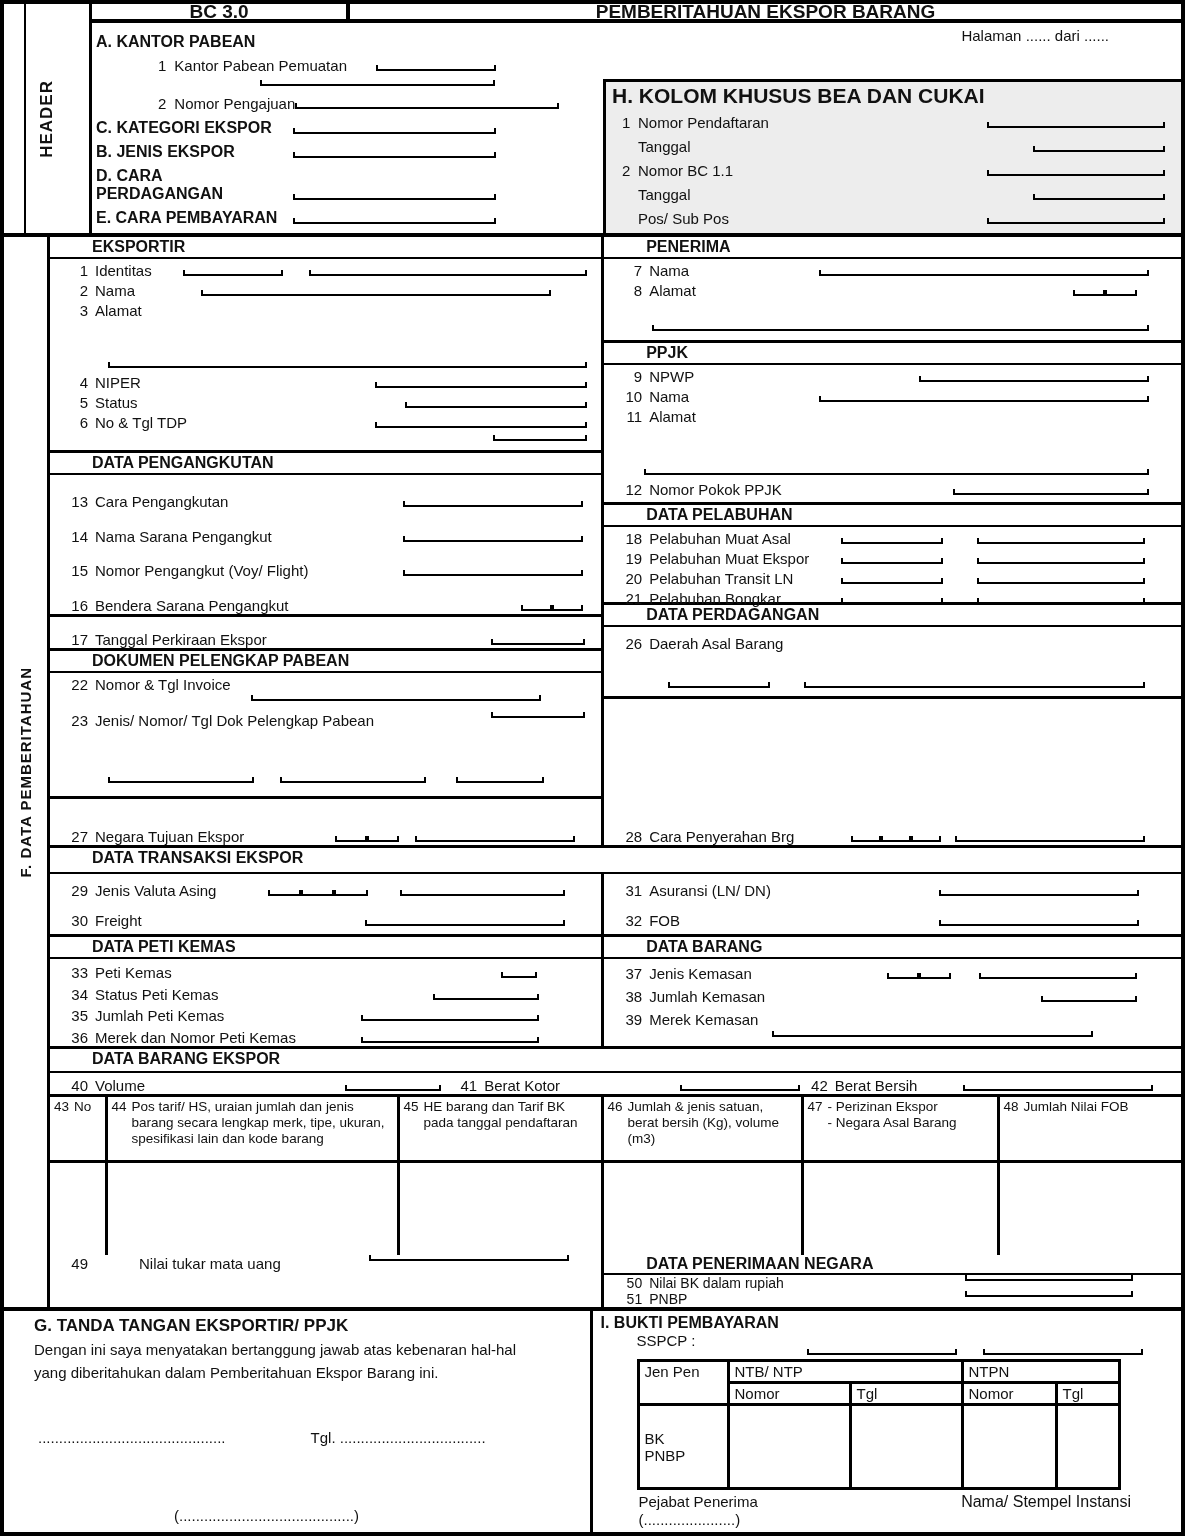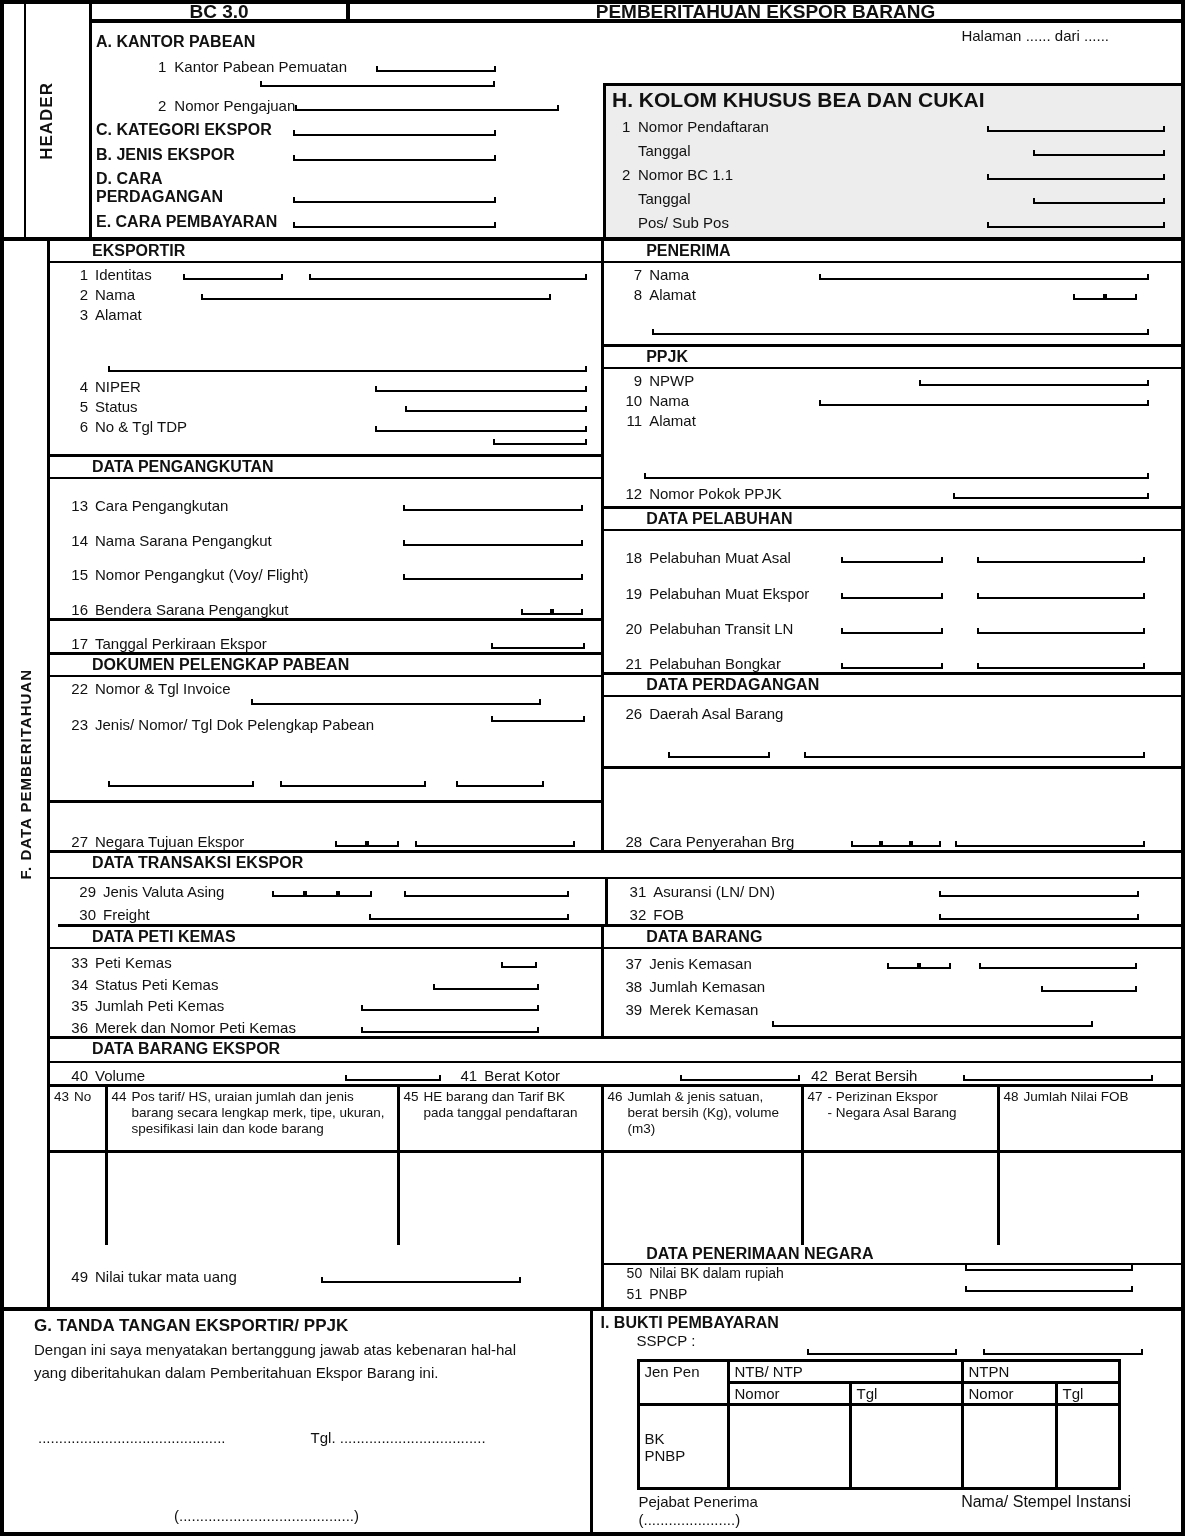--- a/index.html
+++ b/index.html
@@ -55,21 +55,21 @@
   .sec { border-bottom: 3px solid #000; display: flex; flex-direction: column; }
   .sec:last-child { border-bottom: none; flex: 1; }
   .sec-title { font-weight: bold; font-size: 16px; padding: 1px 8px 1px 42px; border-bottom: 2px solid #000; }
   .frow { display: flex; align-items: flex-end; font-size: 15px; padding: 3px 0 0 0; }
   .fno { width: 38px; flex-shrink: 0; text-align: right; margin-right: 7px; }
   .flabel { white-space: nowrap; }
   .ulrow { display: flex; align-items: flex-end; }
   .grow { flex: 1; }
 
   .trans-head { height: 26px; border-bottom: 2px solid #000; }
-  .trans-body { height: 48px; display: flex; border-bottom: 3px solid #000; margin-left: 8px; }
+  .trans-body { height: 64px; display: flex; border-bottom: 3px solid #000; }
   .half-l { width: 49%; border-right: 3px solid #000; display: flex; flex-direction: column; justify-content: space-around; }
   .half-r { flex: 1; display: flex; flex-direction: column; justify-content: space-around; }
   .pk-row { height: 112px; display: flex; border-bottom: 3px solid #000; }
   .pk-row .sec { border-bottom: none; flex: 1; }
   .pk-left { width: 49%; border-right: 3px solid #000; display: flex; }
   .pk-right { flex: 1; display: flex; }
 
   .bar-head { height: 24px; border-bottom: 2px solid #000; font-weight: bold; font-size: 16px; padding: 1px 8px 0 42px; }
   .vol-row { height: 24px; display: flex; align-items: flex-end; border-bottom: 3px solid #000; font-size: 15px; }
   .vol-cell { display: flex; align-items: flex-end; }
@@ -78,21 +78,21 @@
   table.goods th, table.goods td { border: 3px solid #000; padding: 2px 4px; vertical-align: top; }
   table.goods th:first-child, table.goods td:first-child { border-left: none; }
   table.goods th:last-child, table.goods td:last-child { border-right: none; }
   table.goods thead th { border-top: none; height: 64px; font-weight: normal; font-size: 13.5px; text-align: left; line-height: 1.18; }
   table.goods tbody td { border-bottom: none; height: 94px; }
   .thc { display: flex; gap: 5px; }
   .thc .cno { flex-shrink: 0; }
   .pre { white-space: pre-line; }
 
   .bot-row { flex: 1; display: flex; }
-  .b49 { width: 49%; border-right: 3px solid #000; display: flex; align-items: center; font-size: 15px; }
+  .b49 { width: 49%; border-right: 3px solid #000; display: flex; font-size: 15px; gap: 44px; }
   .pen-sec { flex: 1; display: flex; flex-direction: column; }
   .pen-title { font-weight: bold; font-size: 16px; padding: 0 8px 0 42px; border-bottom: 2px solid #000; }
   .pen-row { flex: 1; display: flex; align-items: flex-start; font-size: 14px; }
 
   .g-col { width: 50%; border-right: 3px solid #000; padding: 5px 10px 6px 30px;
     display: flex; flex-direction: column; font-size: 15px; }
   .g-title { font-weight: bold; font-size: 17px; }
   .g-decl { margin-top: 2px; line-height: 1.55; max-width: 505px; }
   .g-sign-row { display: flex; gap: 85px; margin-top: 44px; margin-left: 4px; }
   .g-paren { margin-top: auto; margin-left: 140px; padding-bottom: 2px; }
@@ -391,21 +391,21 @@
               <div class="ul" style="width:100%;"></div>
             </div>
             <div class="frow" style="padding-bottom:4px;">
               <span class="fno">12</span>
               <span class="flabel">Nomor Pokok PPJK</span>
               <span class="sp"></span>
               <div class="ul" style="width:196px;margin-right:32px;"></div>
             </div>
           </div>
 
-          <div class="sec" style="height:166px;flex:none;">
+          <div class="sec" style="height:100px;flex:none;">
             <div class="sec-title">DATA PELABUHAN</div>
             <div class="frow grow">
               <span class="fno">18</span>
               <span class="flabel">Pelabuhan Muat Asal</span>
               <span class="sp"></span>
               <div class="ul" style="width:102px;"></div>
               <span class="gap" style="width:34px;"></span>
               <div class="ul" style="width:168px;margin-right:36px;"></div>
             </div>
             <div class="frow grow">

